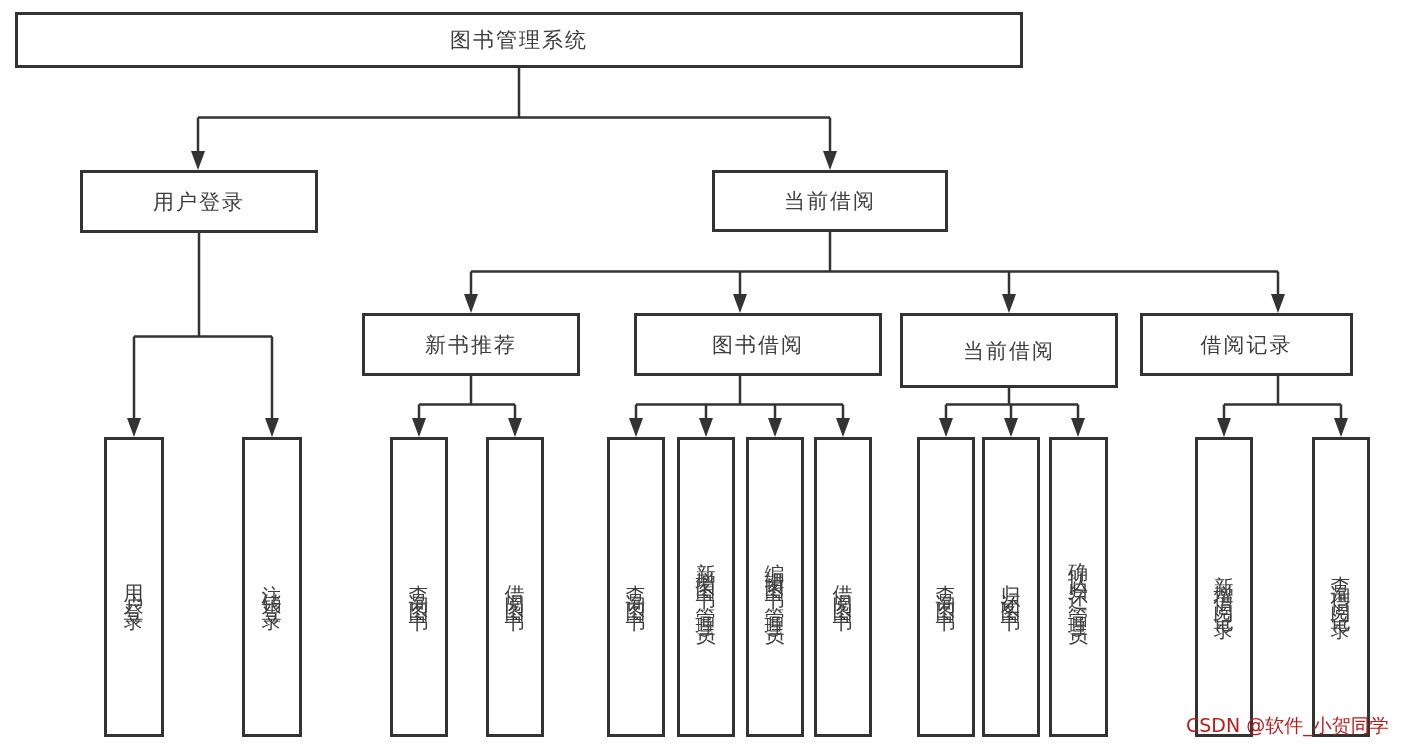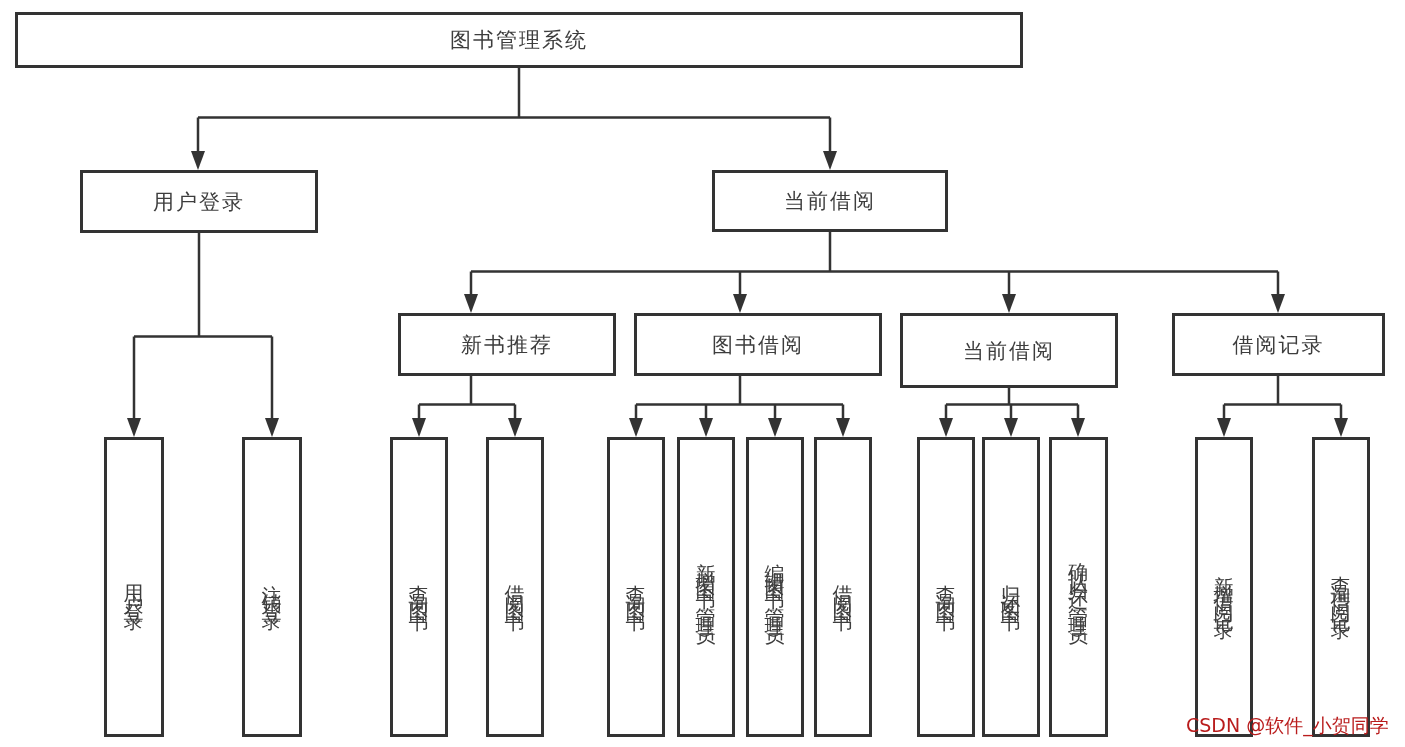--- a/index.html
+++ b/index.html
@@ -42,24 +42,24 @@
     text-orientation: mixed;
     font-size: 20px;
     line-height: 1.1;
     letter-spacing: 9px;
     color: #3d3d3d;
   }
   
   .n-root        { left: 15px;   top: 12px;  width: 1008px; height: 56px; }
   .n-user-login  { left: 80px;   top: 170px; width: 238px;  height: 63px; }
   .n-book-mgmt   { left: 712px;  top: 170px; width: 236px;  height: 62px; }
-  .n-new-rec     { left: 362px;  top: 313px; width: 218px;  height: 63px; margin-left: 36px; }
+  .n-new-rec     { left: 362px;  top: 313px; width: 218px;  height: 63px; }
   .n-book-borrow { left: 634px;  top: 313px; width: 248px;  height: 63px; }
   .n-cur-borrow  { left: 900px;  top: 313px; width: 218px;  height: 75px; }
-  .n-borrow-rec  { left: 1172px; top: 313px; width: 213px;  height: 63px; }
+  .n-borrow-rec  { left: 1140px; top: 313px; width: 213px;  height: 63px; }
   .leaf { top: 437px; height: 300px; }
   .l-login      { left: 104px;  width: 60px; }
   .l-logout     { left: 242px;  width: 60px; }
   .l-nbr-query  { left: 390px;  width: 58px; }
   .l-nbr-borrow { left: 486px;  width: 58px; }
   .l-bb-query   { left: 607px;  width: 58px; }
   .l-bb-add     { left: 677px;  width: 58px; }
   .l-bb-edit    { left: 746px;  width: 58px; }
   .l-bb-borrow  { left: 814px;  width: 58px; }
   .l-cb-query   { left: 917px;  width: 58px; }

